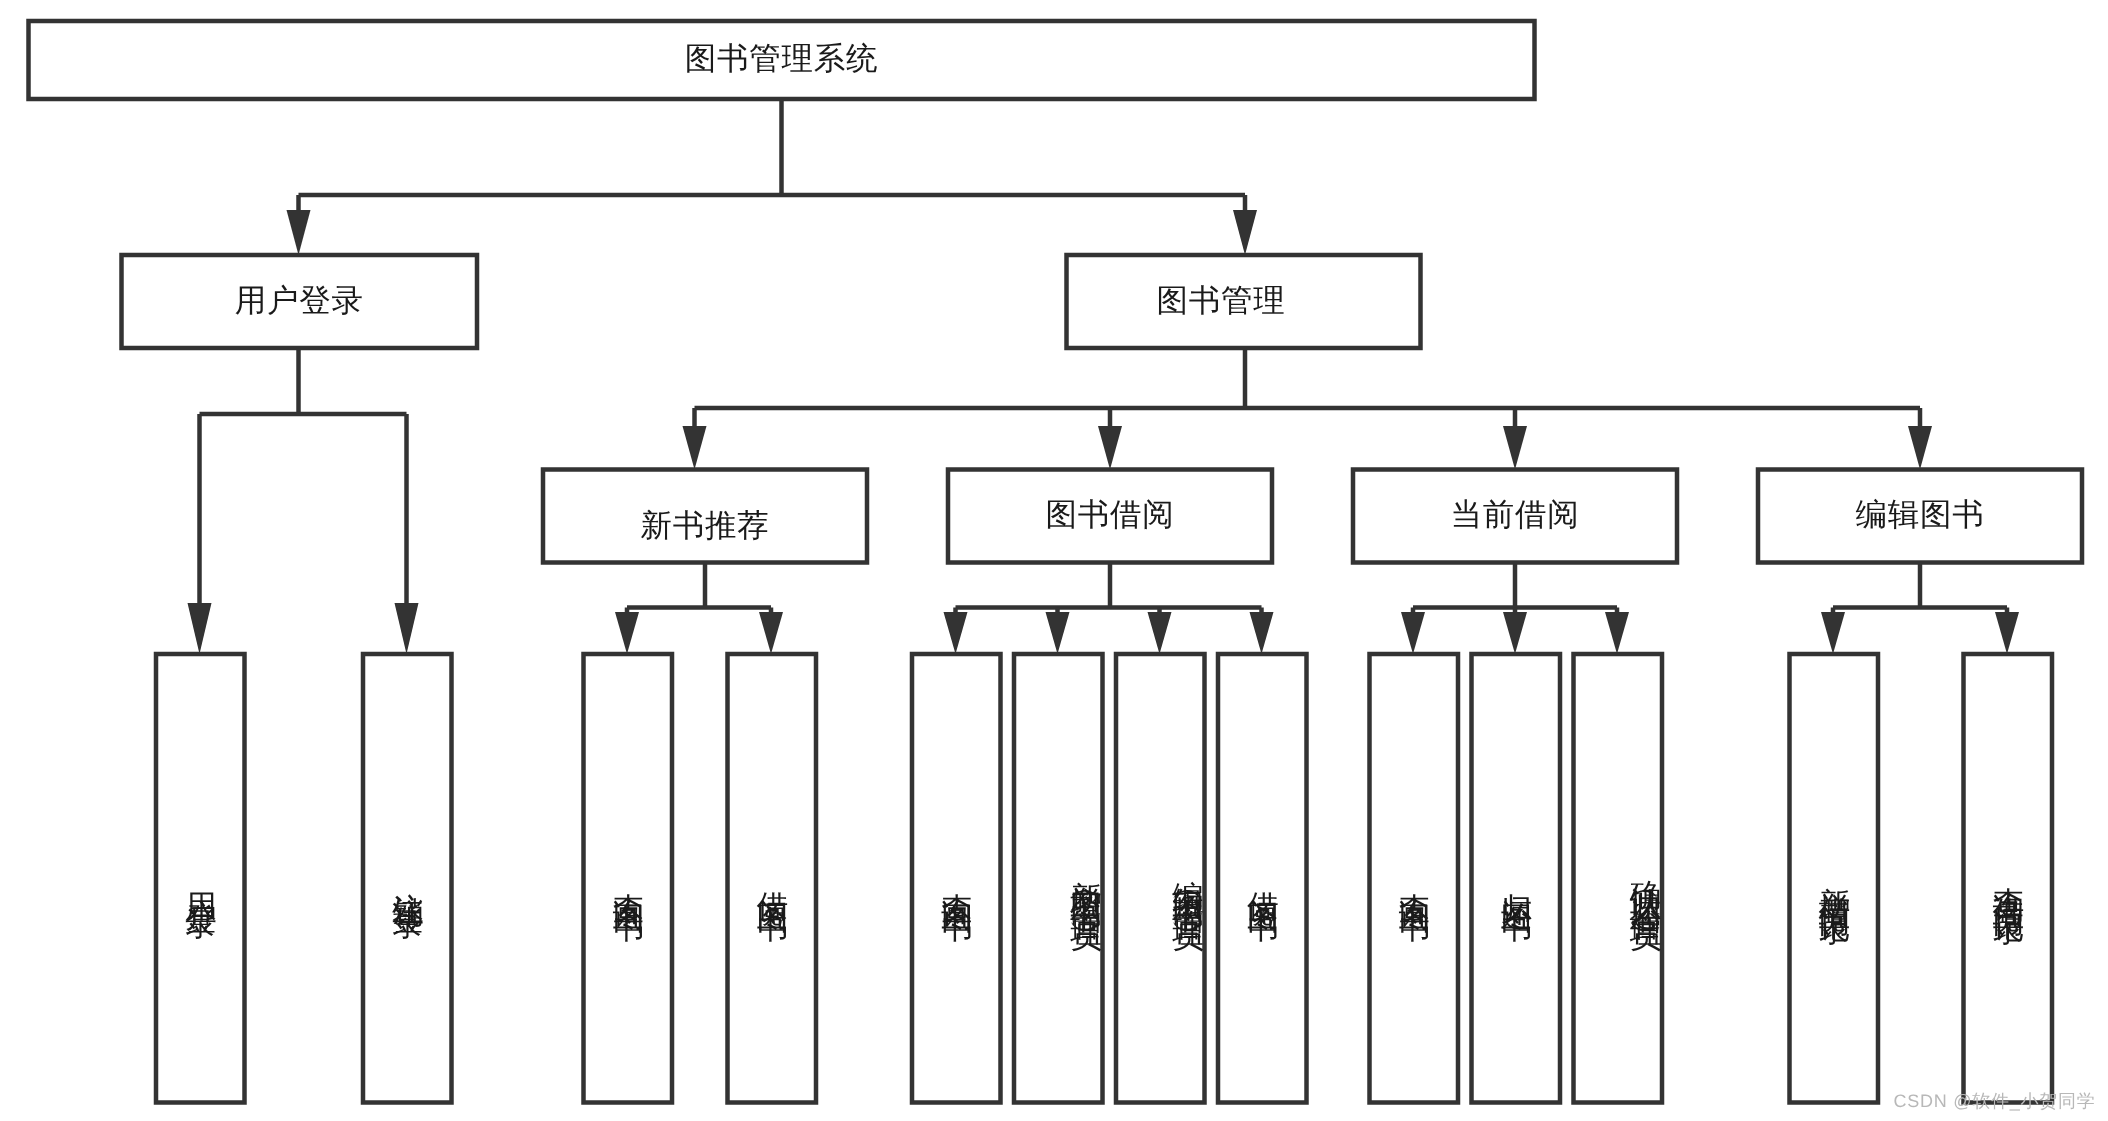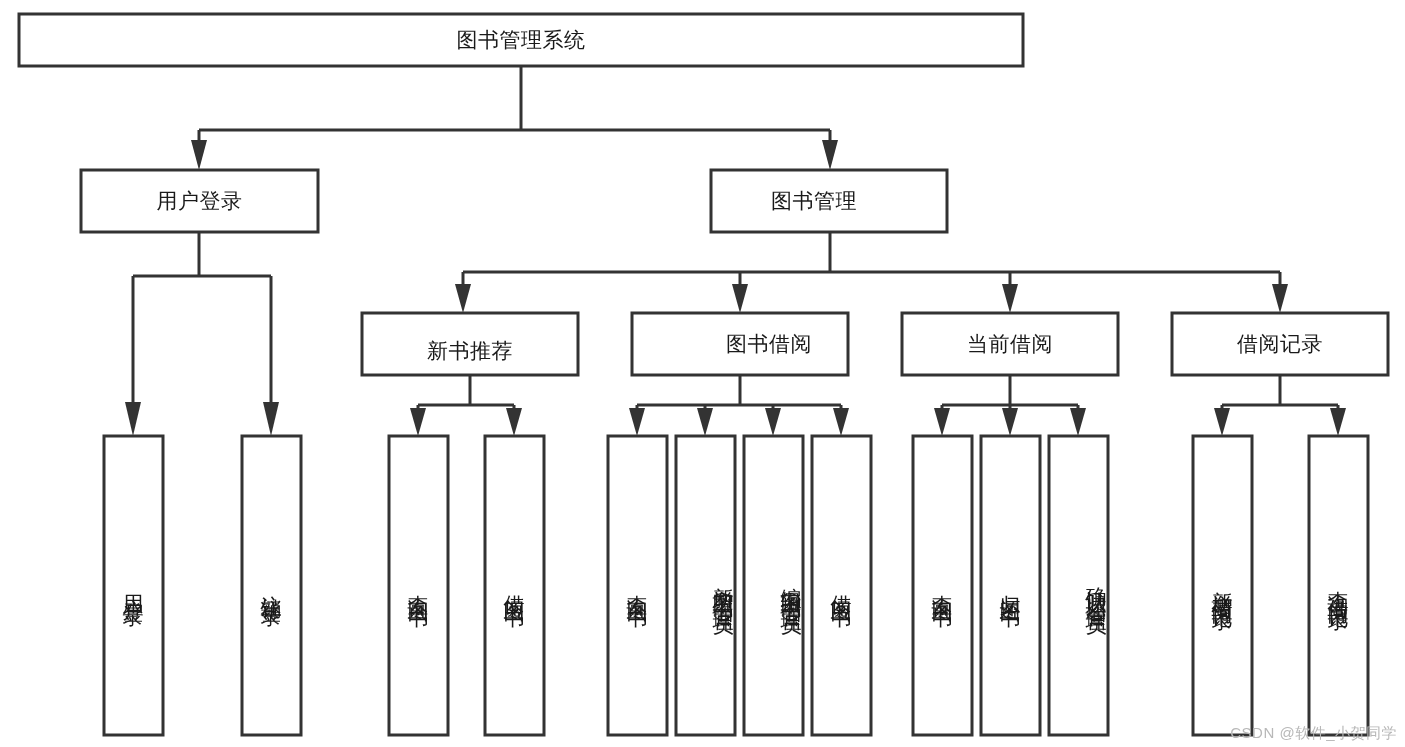--- a/index.html
+++ b/index.html
@@ -60,21 +60,21 @@
     font-size: 21px;
     letter-spacing: 4px;
     line-height: 1.1;
     justify-content: center;
     align-items: center;
   }
   .watermark {
     position: absolute;
     right: 8px;
     bottom: 4px;
-    font-size: 15px;
+    font-size: 12px;
     color: #b8b8b8;
     font-family: "Liberation Sans", "DejaVu Sans", sans-serif;
     letter-spacing: 0.5px;
     white-space: nowrap;
   }
 </style>
 </head>
 <body>
 
 <div id="stage">
@@ -175,23 +175,23 @@
       <rect class="node-box" x="1309" y="436" width="59" height="299"></rect>
     </g>
   </svg>
 
   <div class="node-label horizontal" style="left:19px;  top:14px;  width:1004px; height:52px;">图书管理系统</div>
 
   <div class="node-label horizontal" style="left:81px;  top:170px; width:237px; height:62px;">用户登录</div>
   <div class="node-label horizontal" style="left:696px; top:170px; width:236px; height:62px;">图书管理</div>
 
   <div class="node-label horizontal" style="left:362px;  top:313px; width:216px; height:76px;">新书推荐</div>
-  <div class="node-label horizontal" style="left:661px;  top:313px; width:216px; height:62px;">图书借阅</div>
+  <div class="node-label horizontal" style="left:632px;  top:313px; width:216px; height:62px;">图书借阅</div>
   <div class="node-label horizontal" style="left:902px;  top:313px; width:216px; height:62px;">当前借阅</div>
-  <div class="node-label horizontal" style="left:1172px; top:313px; width:216px; height:62px;">借阅记录</div>
+  <div class="node-label horizontal" style="left:1172px; top:313px; width:216px; height:62px;">编辑图书</div>
 
   <div class="node-label vertical" style="left:104px;  top:436px; width:59px; height:299px;">用户登录</div>
   <div class="node-label vertical" style="left:242px;  top:436px; width:59px; height:299px;">注销登录</div>
   <div class="node-label vertical" style="left:389px;  top:436px; width:59px; height:299px;">查询图书</div>
   <div class="node-label vertical" style="left:485px;  top:436px; width:59px; height:299px;">借阅图书</div>
   <div class="node-label vertical" style="left:608px;  top:436px; width:59px; height:299px;">查询图书</div>
   <div class="node-label vertical" style="left:676px;  top:436px; width:59px; height:299px; align-items:flex-start; padding-top:4px;">新增图书（管理员）</div>
   <div class="node-label vertical" style="left:744px;  top:436px; width:59px; height:299px; align-items:flex-start; padding-top:4px;">编辑图书（管理员）</div>
   <div class="node-label vertical" style="left:812px;  top:436px; width:59px; height:299px;">借阅图书</div>
   <div class="node-label vertical" style="left:913px;  top:436px; width:59px; height:299px;">查询图书</div>

